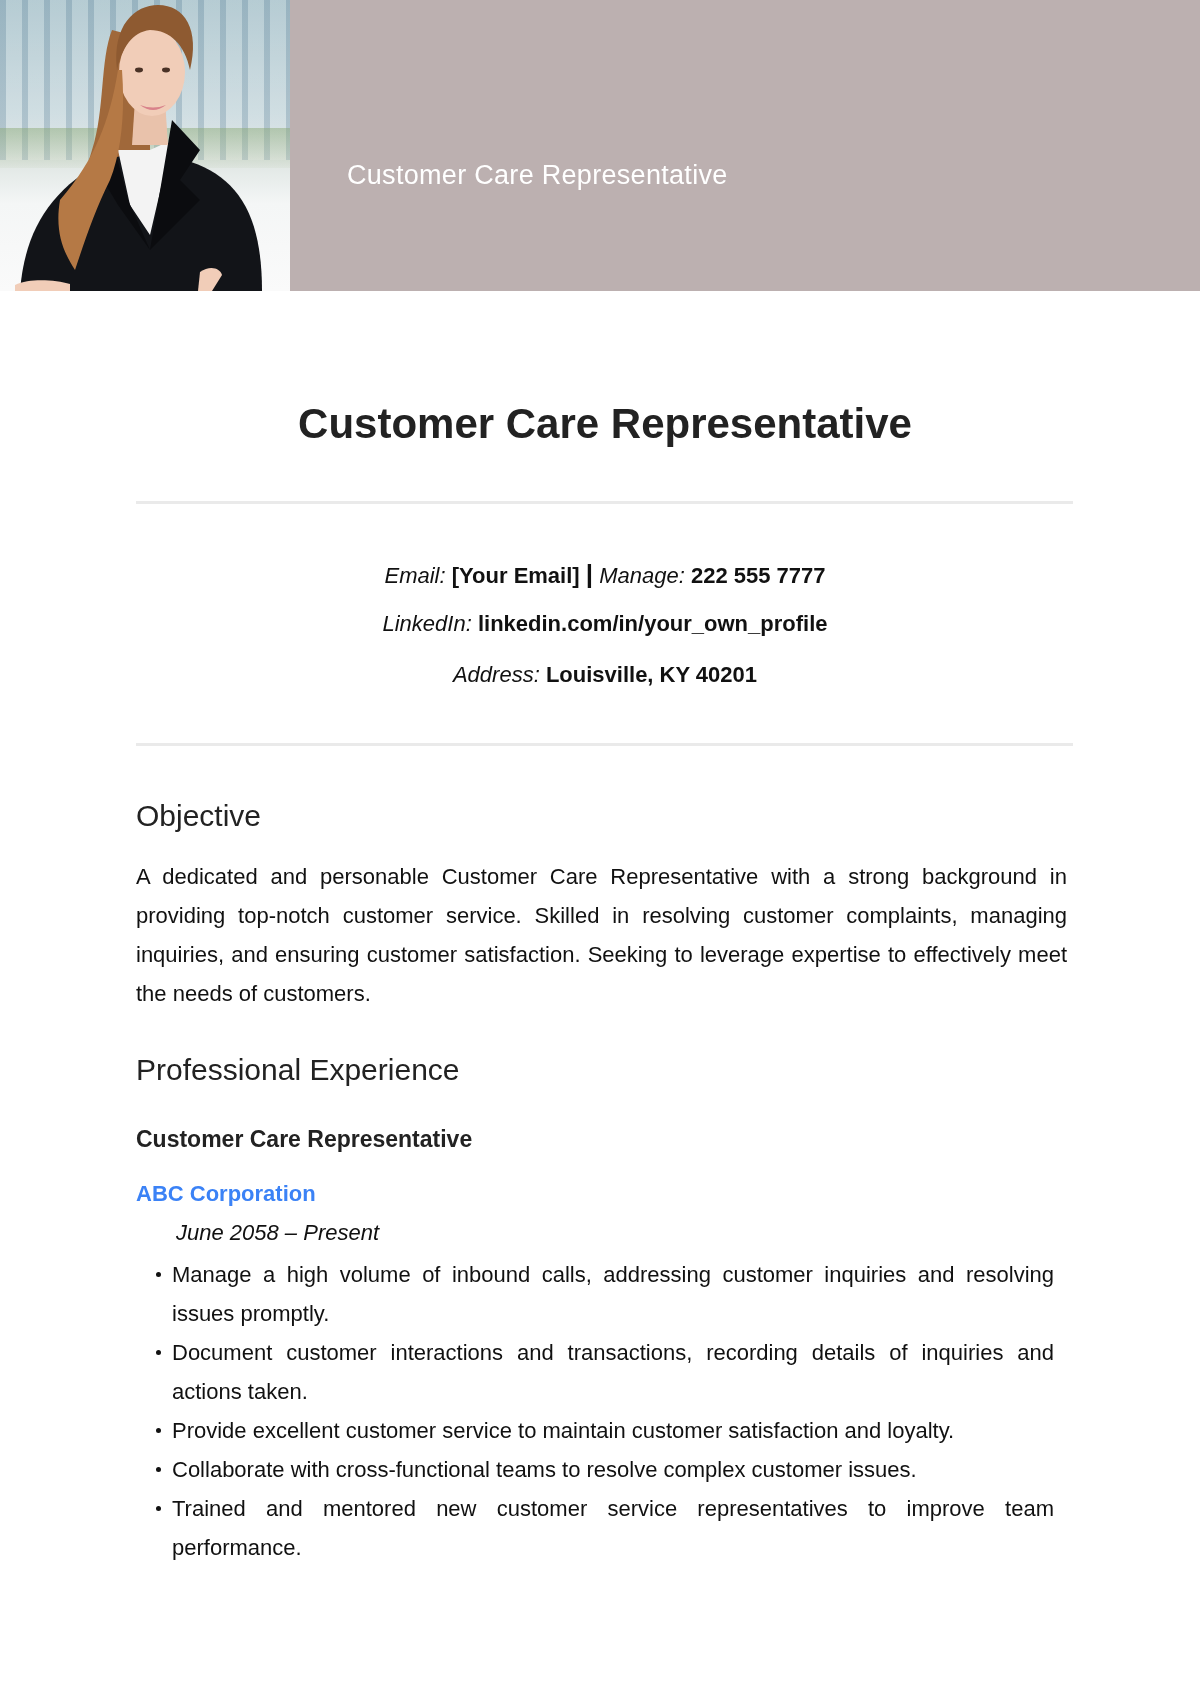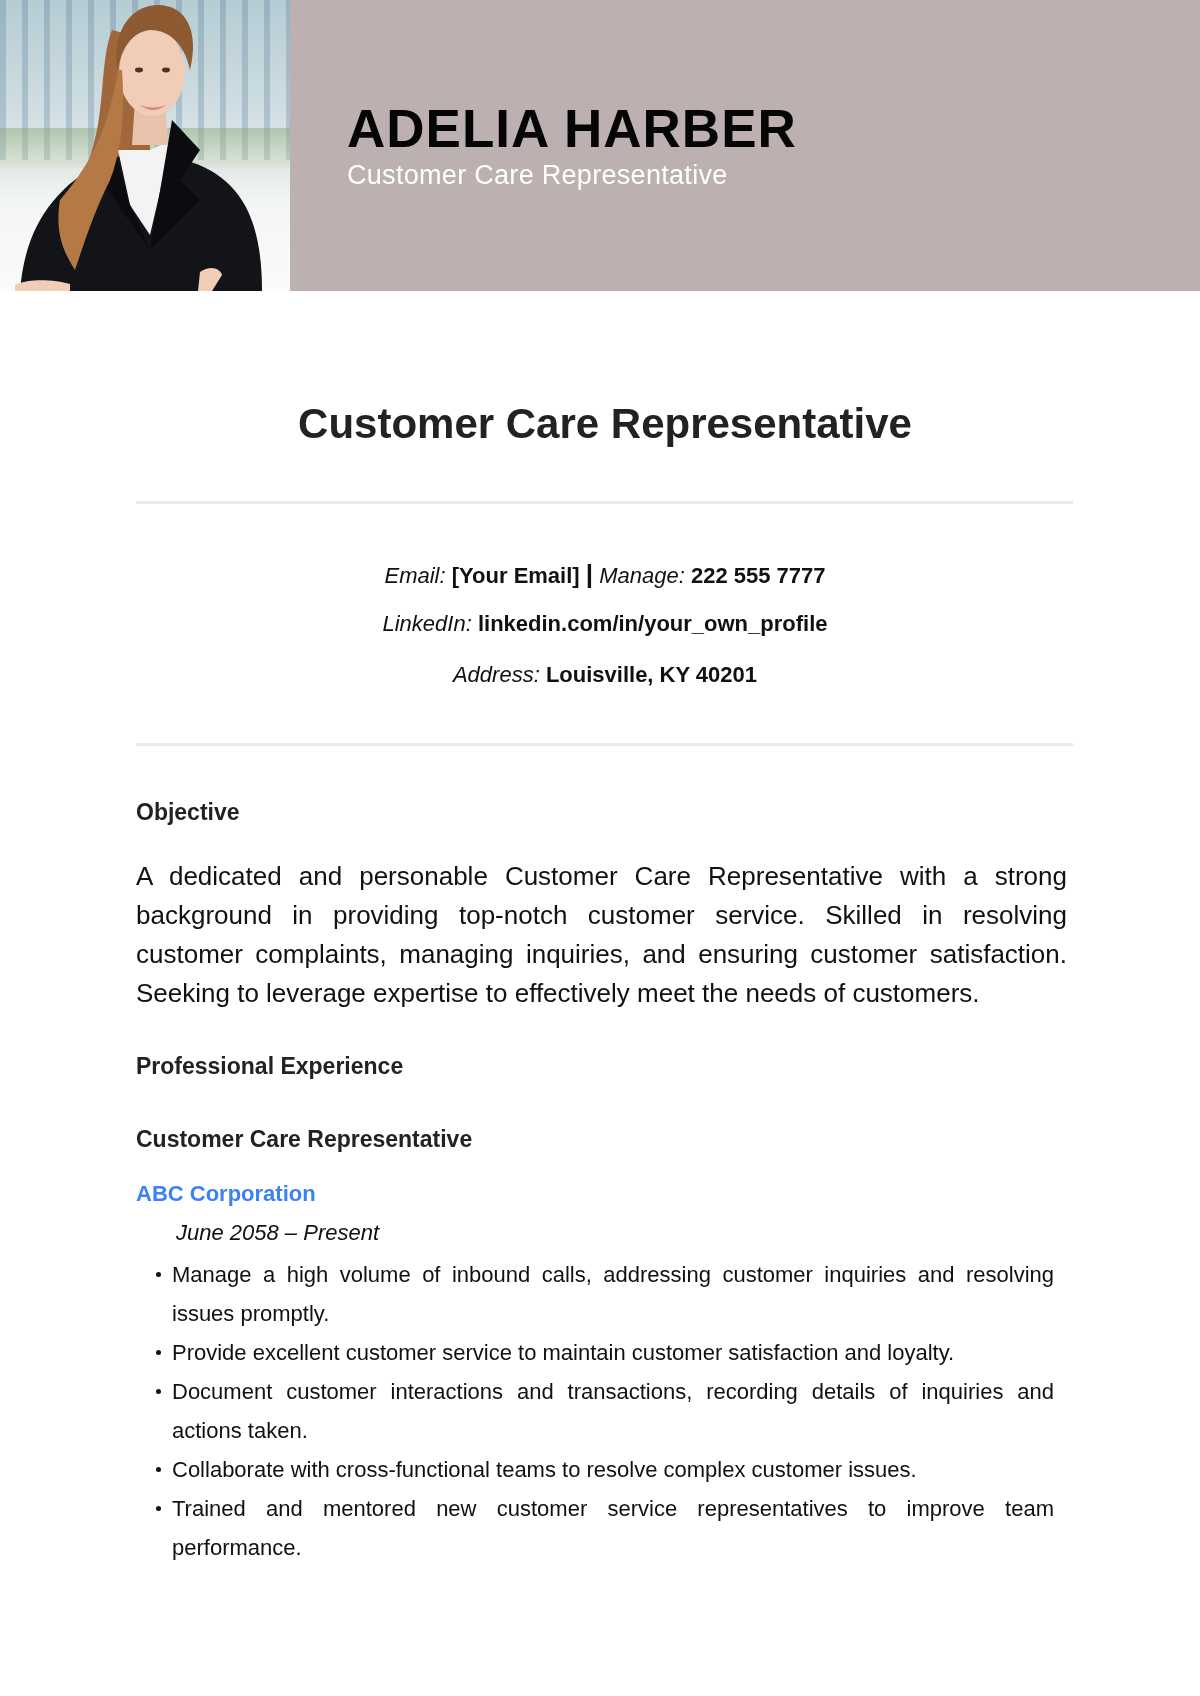--- a/index.html
+++ b/index.html
@@ -21,25 +21,25 @@
     .rule { position: absolute; left: 136px; width: 937px; height: 3px; background: #eaeaea; }
     .rule.r1 { top: 501px; }
     .rule.r2 { top: 743px; }
 
     .contact-line { position: absolute; left: 0; width: 1210px; text-align: center; font-size: 22px; color: #111; white-space: nowrap; }
     .contact-line .lbl { font-style: italic; font-weight: 400; }
     .contact-line .val { font-weight: 700; margin-top: 41px; }
     .contact-line .sep { font-weight: 700; font-size: 26px; }
     .c1 { top: 559px; } .c2 { top: 611px; } .c3 { top: 662px; }
 
-    .section-heading { position: absolute; left: 136px; font-size: 23px; font-weight: 700; color: #222222; white-space: nowrap; }
+    .section-heading { position: absolute; left: 136px; font-size: 30px; font-weight: 400; color: #222222; white-space: nowrap; }
     .h-obj { top: 799px; }
     .h-exp { top: 1053px; }
 
-    .paragraph { position: absolute; left: 136px; width: 931px; top: 857px; font-size: 26px; line-height: 39px; text-align: justify; color: #111; }
+    .paragraph { position: absolute; left: 136px; width: 931px; top: 857px; font-size: 22px; line-height: 39px; text-align: justify; color: #111; }
 
     .job-title { position: absolute; left: 136px; top: 1126px; font-size: 23px; font-weight: 700; color: #222; }
     .company { position: absolute; left: 136px; top: 1181px; font-size: 22px; font-weight: 700; color: #3b82f6; }
     .dates { position: absolute; left: 136px; top: 1220px; font-size: 22px; font-style: italic; color: #111; margin-left: 40px; }
 
     .bullets { position: absolute; left: 148px; width: 906px; top: 1255px; list-style: none; }
     .bullets li { position: relative; padding-left: 24px; font-size: 22px; line-height: 39px; text-align: justify; color: #111; }
     .bullets li .dot { position: absolute; left: 8px; top: 17px; width: 5px; height: 5px; border-radius: 50%; background: #111; }
   </style>
 </head>
@@ -71,21 +71,20 @@
       <ellipse cx="139" cy="70" rx="4" ry="2.4" fill="#4a3226"></ellipse>
       <ellipse cx="166" cy="70" rx="4" ry="2.4" fill="#4a3226"></ellipse>
 
       <path d="M140 105 Q153 115 166 105 Q153 110 140 105 Z" fill="#d9828a"></path>
 
       <path d="M15 285 C30 278 55 280 70 284 L70 291 L15 291 Z" fill="#f1cdb8"></path>
       <path d="M200 272 C210 265 220 268 222 275 L212 291 L198 291 Z" fill="#f1cdb8"></path>
     </svg>
   </div>
   <div class="band"></div>
-  <div class="name">ADELIA HARBER</div>
   <div class="subtitle">Customer Care Representative</div>
 </div>
 
 <h1 class="doc-title">Customer Care Representative</h1>
 
 <div class="rule r1"></div>
 
 <div class="contact-line c1">
   <span class="lbl">Email:</span>
   <span class="val">[Your Email]</span>
@@ -108,17 +107,17 @@
 <p class="paragraph">A dedicated and personable Customer Care Representative with a strong background in providing top-notch customer service. Skilled in resolving customer complaints, managing inquiries, and ensuring customer satisfaction. Seeking to leverage expertise to effectively meet the needs of customers.</p>
 
 <h2 class="section-heading h-exp">Professional Experience</h2>
 
 <div class="job-title">Customer Care Representative</div>
 <div class="company">ABC Corporation</div>
 <div class="dates">June 2058 – Present</div>
 
 <ul class="bullets">
   <li><span class="dot"></span><span>Manage a high volume of inbound calls, addressing customer inquiries and resolving issues promptly.</span></li>
+  <li><span class="dot"></span><span>Document customer interactions and transactions, recording details of inquiries and actions taken.</span></li>
   <li><span class="dot"></span><span>Provide excellent customer service to maintain customer satisfaction and loyalty.</span></li>
-  <li><span class="dot"></span><span>Document customer interactions and transactions, recording details of inquiries and actions taken.</span></li>
   <li><span class="dot"></span><span>Collaborate with cross-functional teams to resolve complex customer issues.</span></li>
   <li><span class="dot"></span><span>Trained and mentored new customer service representatives to improve team performance.</span></li>
 </ul>
 
 </body></html>

